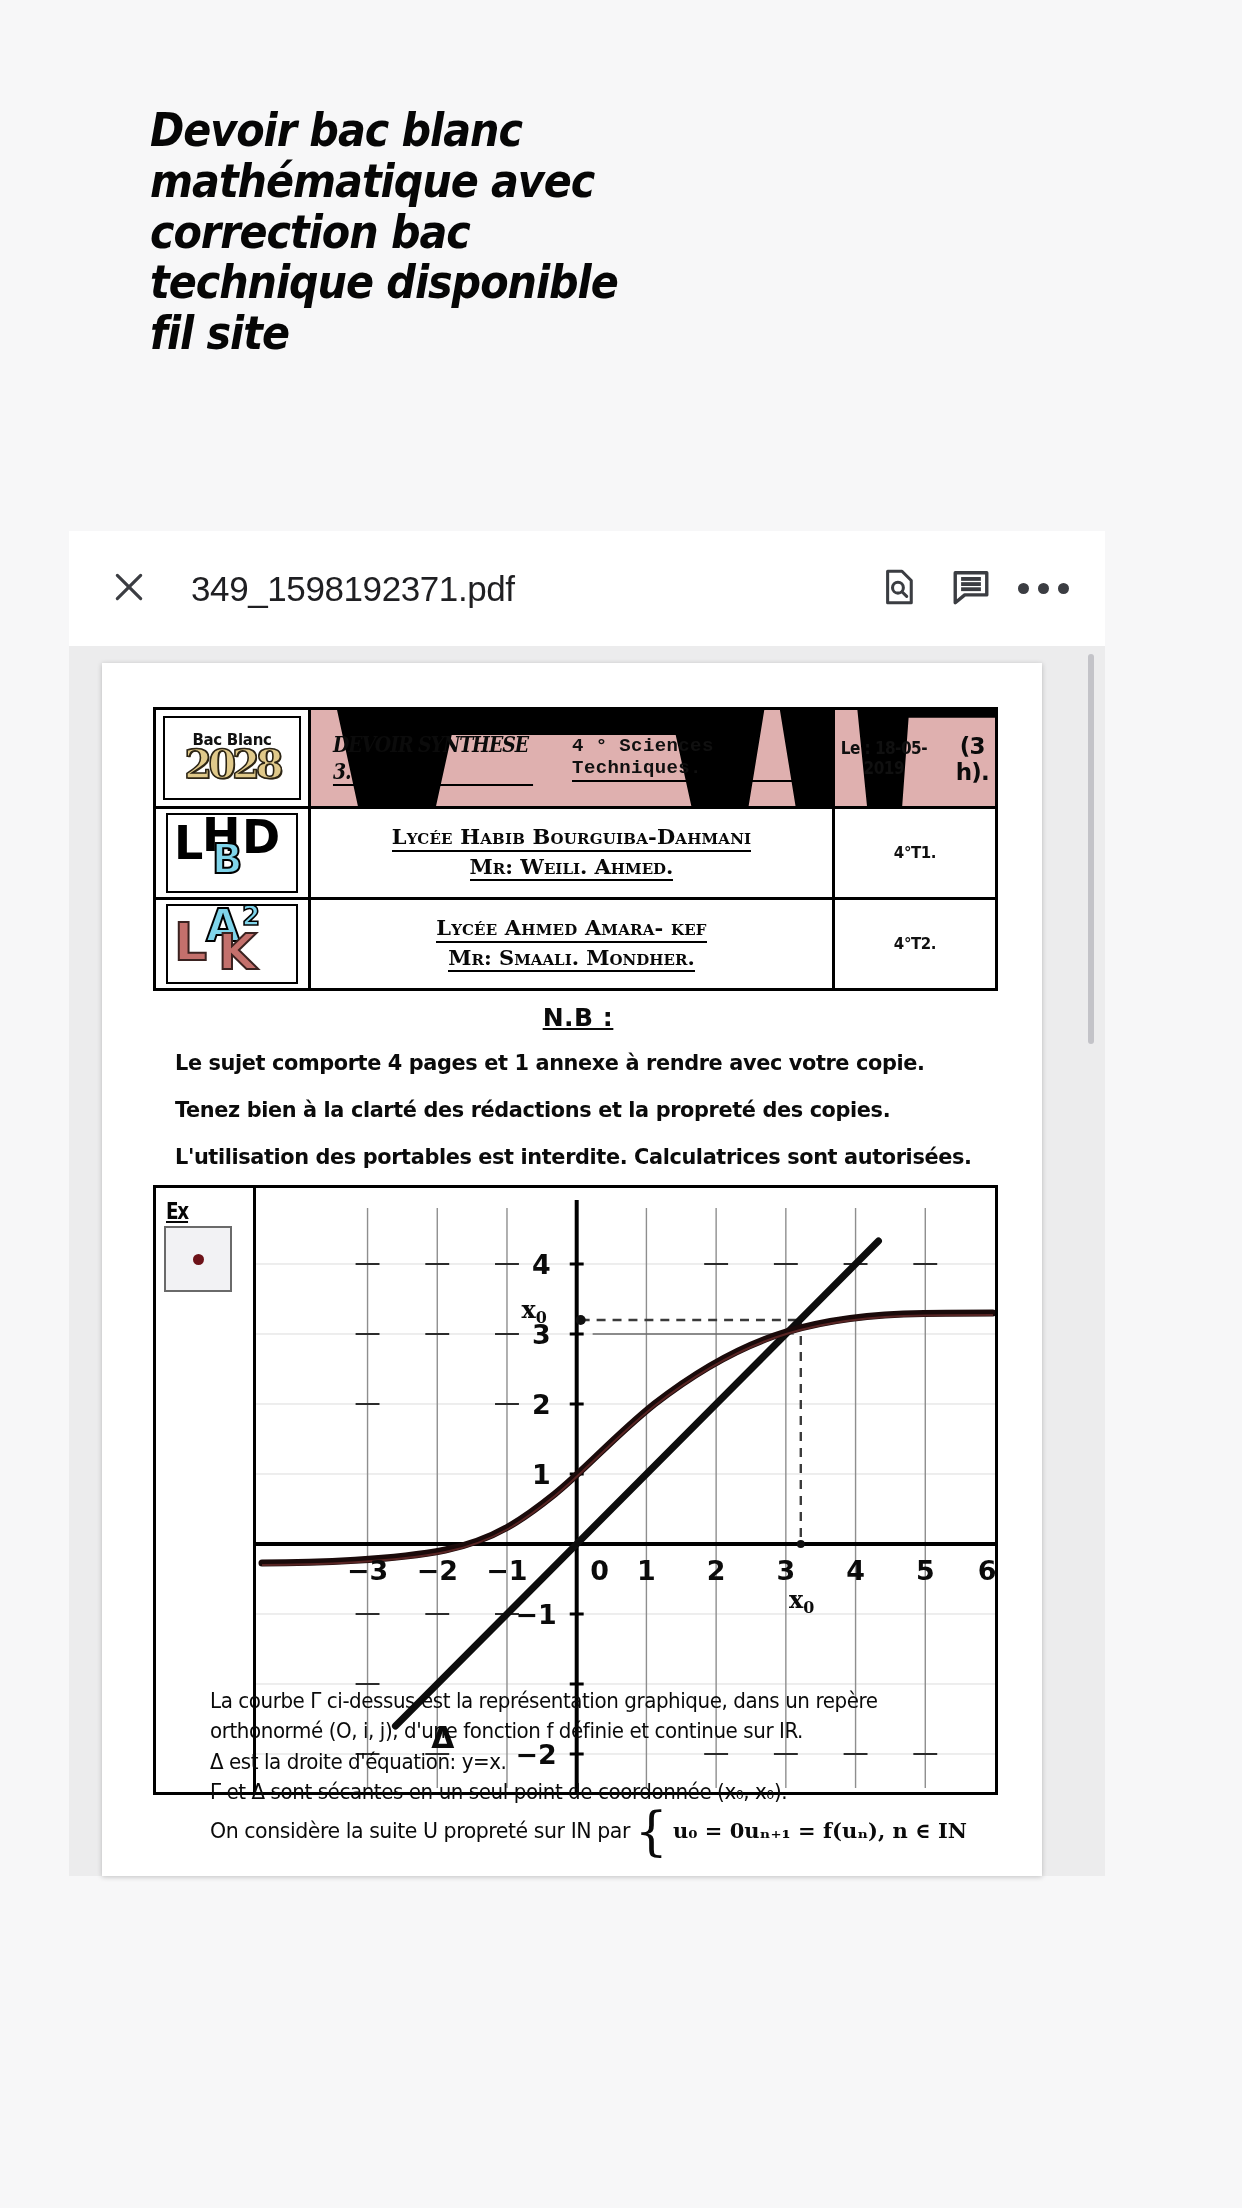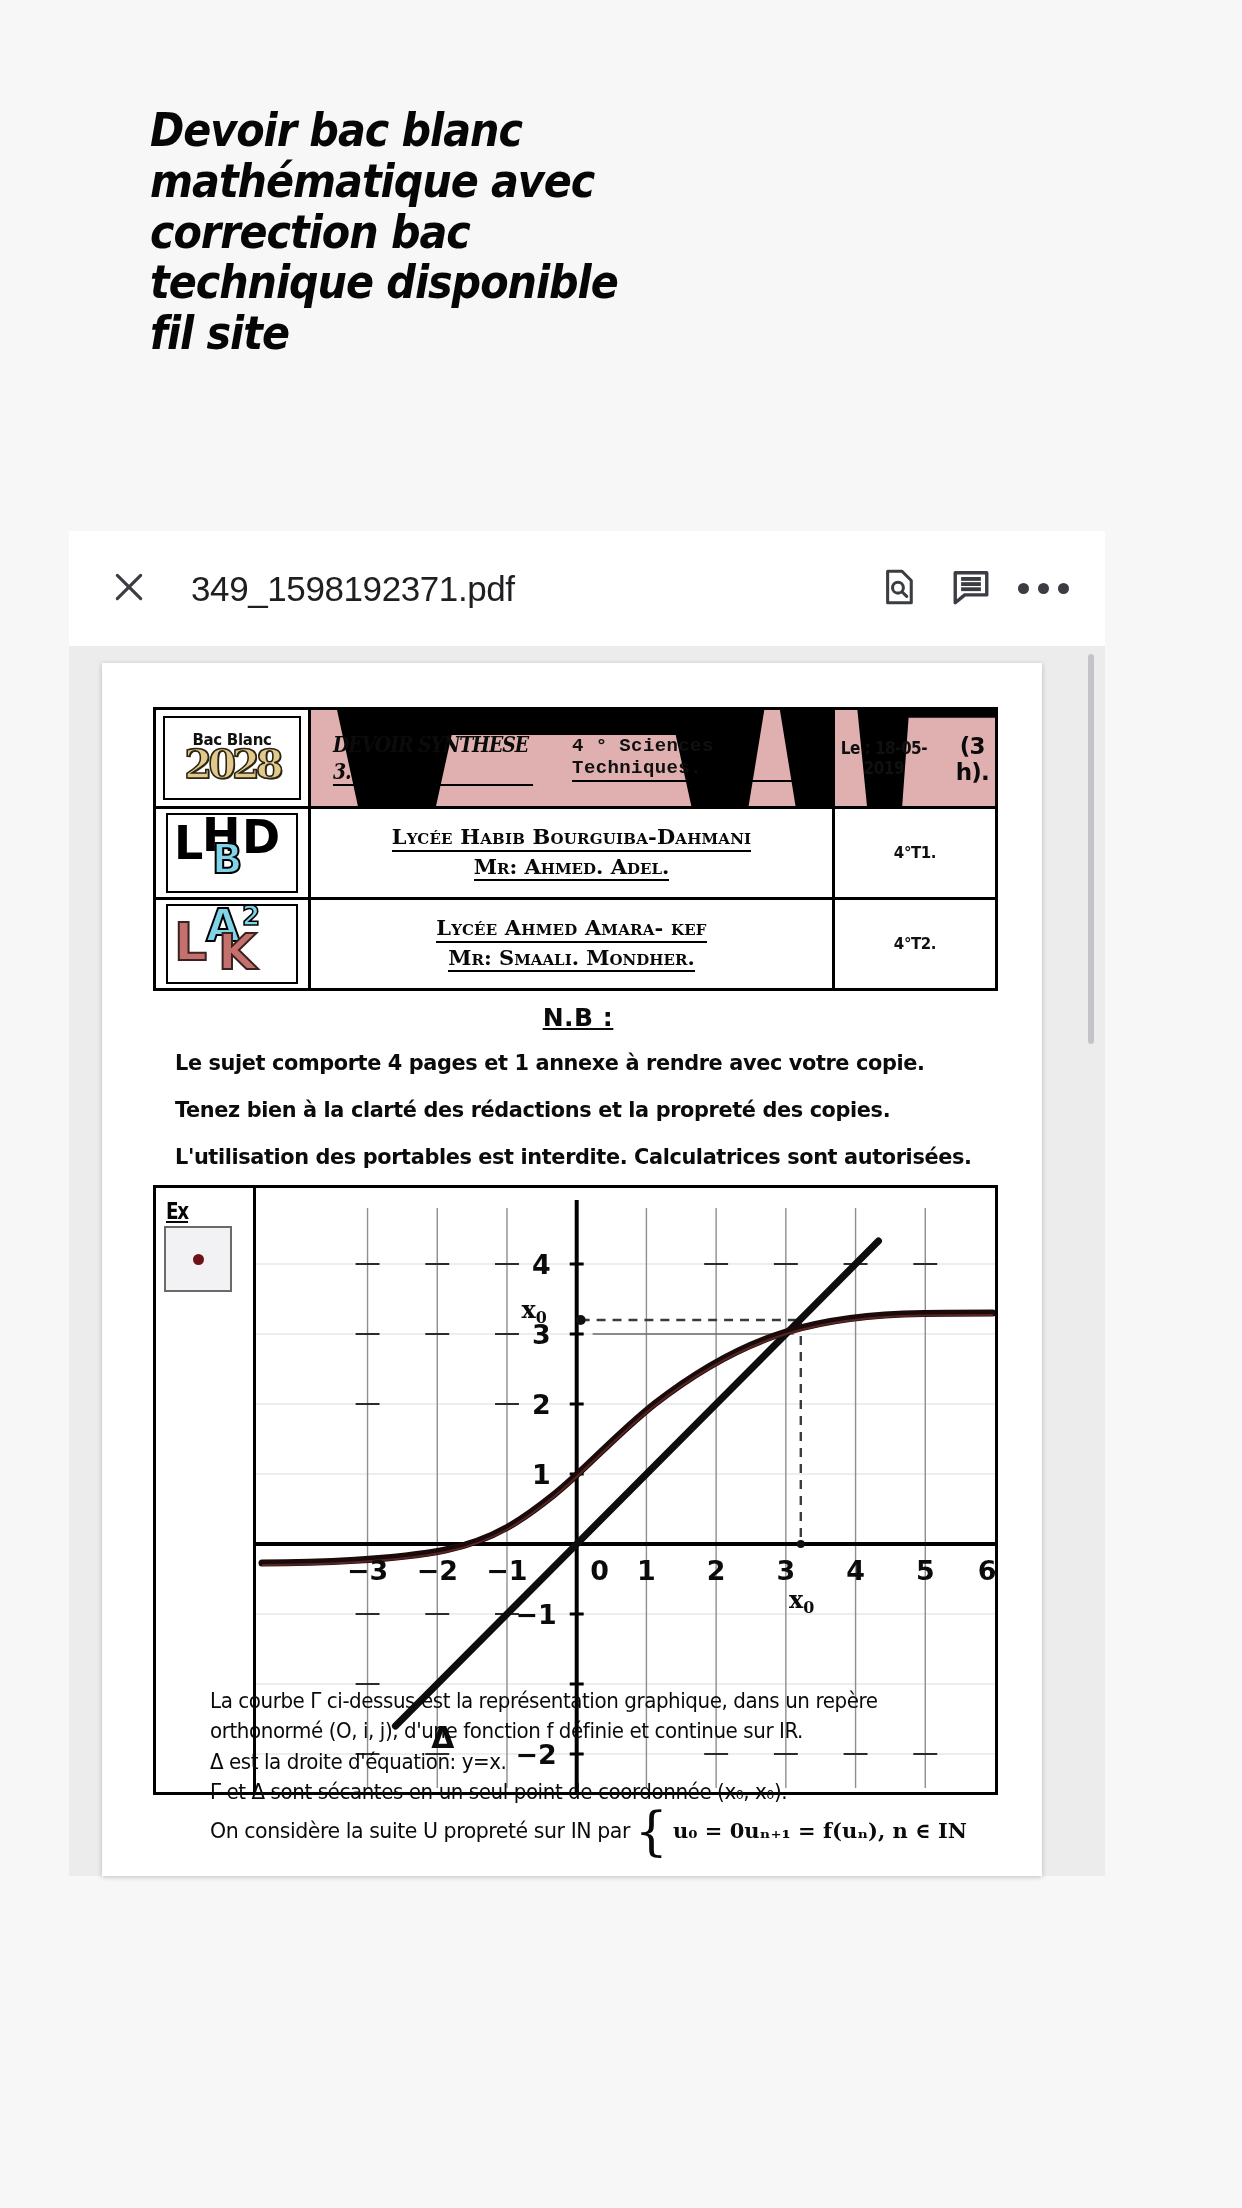--- a/index.html
+++ b/index.html
@@ -356,21 +356,21 @@
           <td class="cell-logo">
             <div class="logo-box">
               <span class="lhb l">L</span>
                   <span class="lhb h">H</span>
                   <span class="lhb d">D</span>
                   <span class="lhb b">B</span>
             </div>
           </td>
           <td class="school-cell">
             <div><span class="school-l1">Lycée Habib Bourguiba-Dahmani</span></div>
-            <div><span class="school-l2">Mr: Ahmed. Adel.</span></div>
+            <div><span class="school-l2">Mr: Weili. Ahmed.</span></div>
           </td>
           <td class="cell-date">
             <span class="class-txt">4°T1.</span>
           </td>
         </tr>
 
         <tr class="row-school">
           <td class="cell-logo">
             <div class="logo-box">
               <span class="lak l">L</span>

